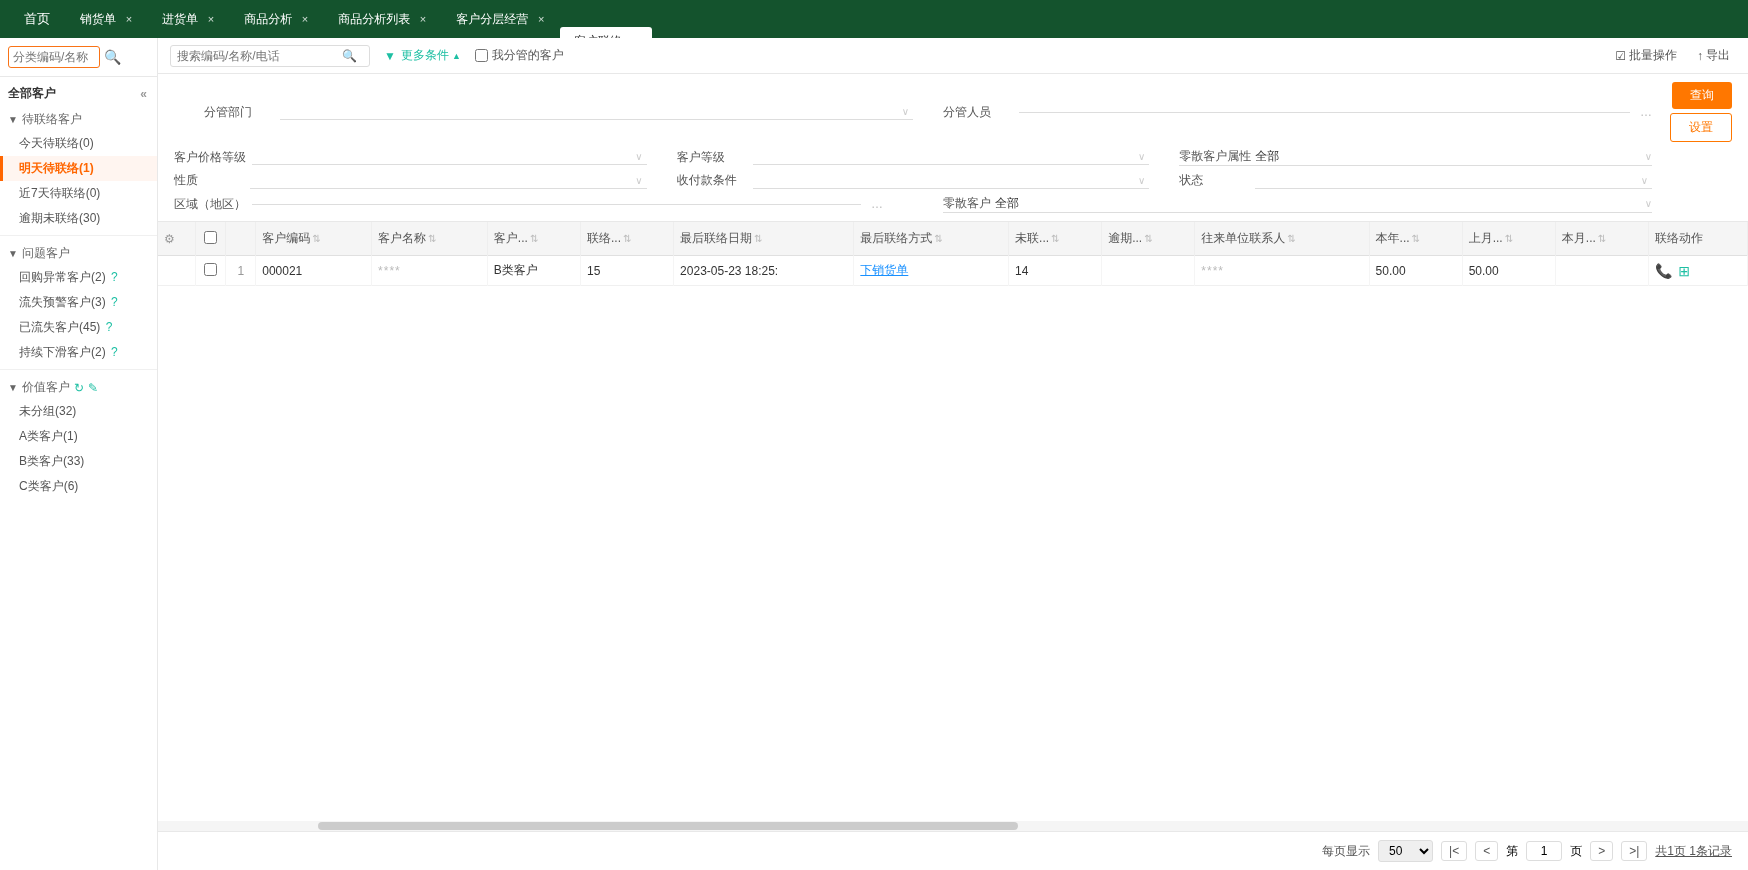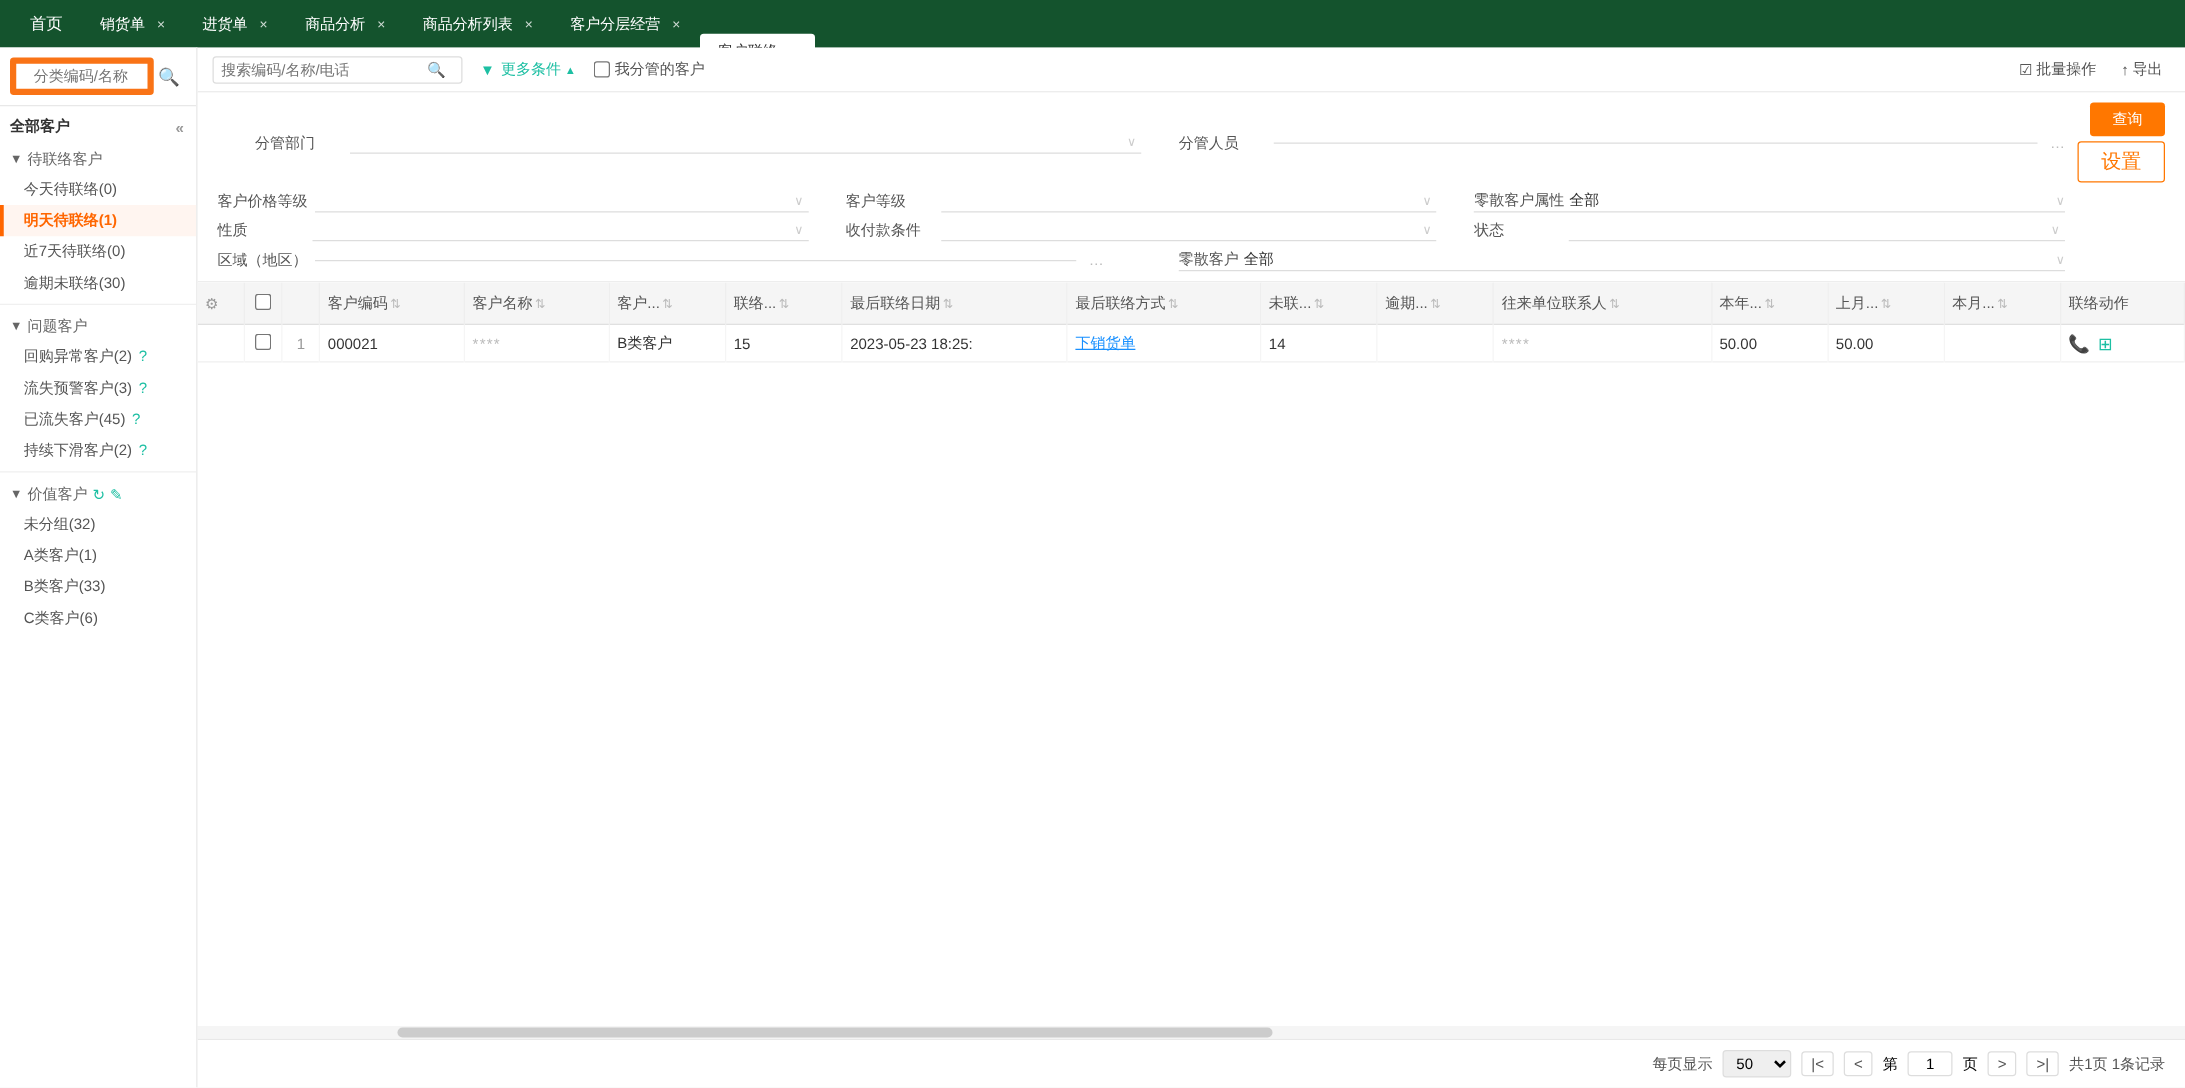--- a/index.html
+++ b/index.html
@@ -40,24 +40,24 @@
       overflow-y: auto;
       flex-shrink: 0;
     }
     .sidebar-search {
       display: flex;
       align-items: center;
       padding: 8px 8px;
       border-bottom: 1px solid #e8e8e8;
     }
     .sidebar-search input {
-      border: 5px solid #f97316;
+      border: 1px solid #f97316;
       border-radius: 3px;
-      padding: 3px 14px;
-      width: 115px;
+      padding: 3px 4px;
+      width: 92px;
       font-size: 12px;
       outline: none;
     }
     .sidebar-search .search-icon-btn {
       margin-left: 4px;
       color: #999;
       cursor: pointer;
       font-size: 14px;
     }
     .sidebar-section-title {
@@ -206,21 +206,21 @@
       cursor: pointer;
       font-size: 12px;
     }
     .settings-btn {
       background: #fff;
       color: #ff7700;
       border: 1px solid #ff7700;
       border-radius: 3px;
       padding: 5px 18px;
       cursor: pointer;
-      font-size: 16px;
+      font-size: 12px;
       margin-top: 4px;
     }
     .adv-filter-actions {
       display: flex;
       flex-direction: column;
       align-items: flex-end;
       justify-content: center;
       min-width: 80px;
     }
     
@@ -314,21 +314,21 @@
     }
     .page-nav-btn:disabled { color: #ccc; cursor: default; }
     .page-input {
       border: 1px solid #ddd;
       border-radius: 3px;
       width: 36px;
       padding: 2px 4px;
       text-align: center;
       font-size: 12px;
     }
-    .total-label { color: #555; }
+    .total-label { color: #555; text-decoration: underline; }
     .scrollbar-area {
       height: 10px;
       background: #f5f5f5;
       position: relative;
     }
     .scrollbar-thumb {
       height: 8px;
       background: #ccc;
       border-radius: 4px;
       position: absolute;

